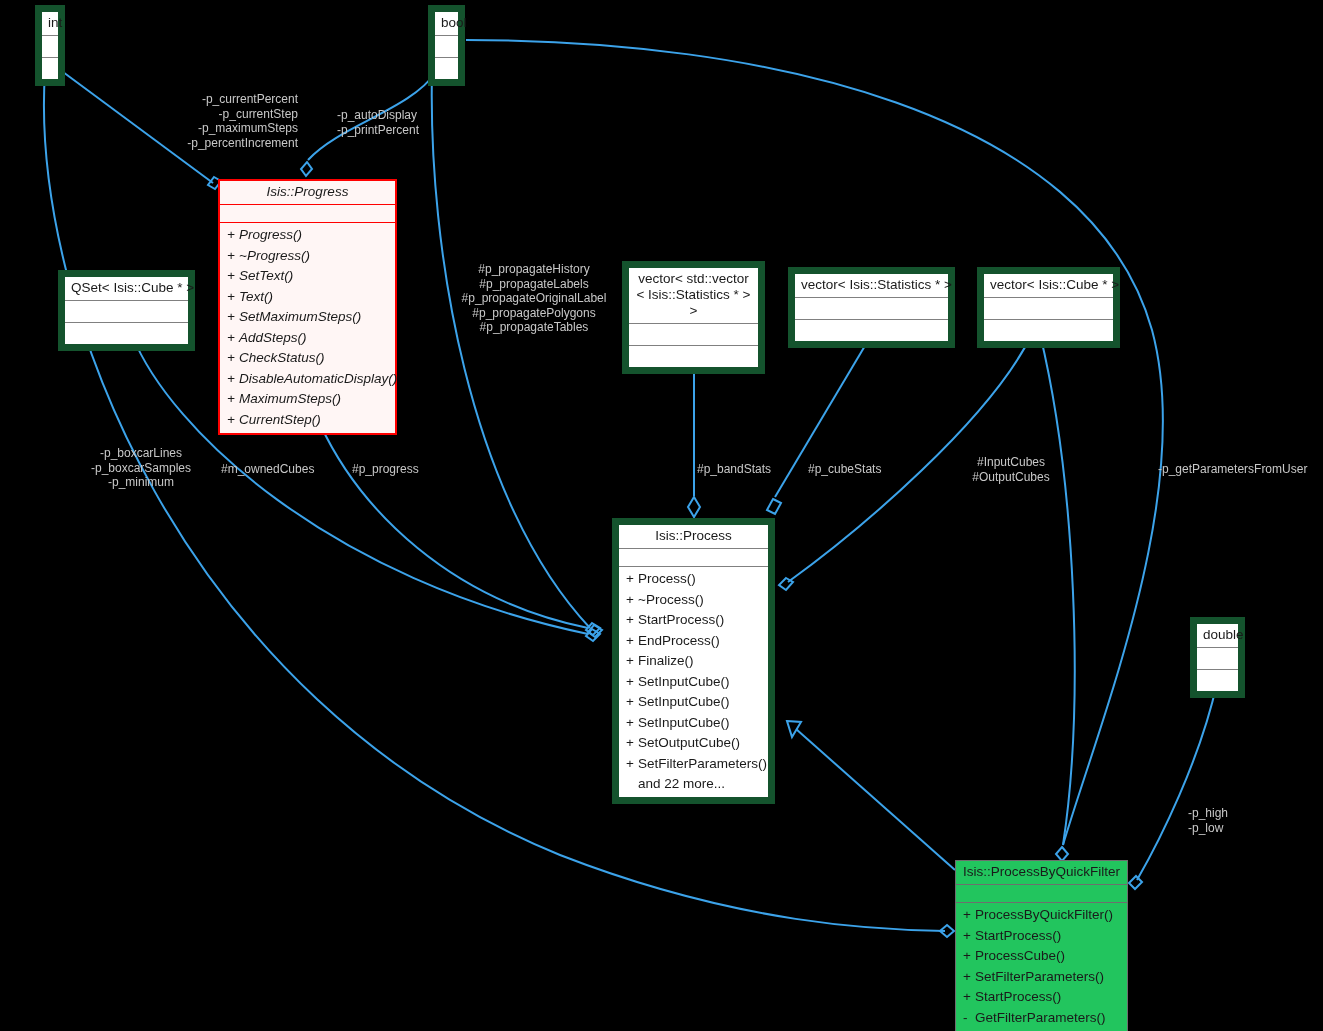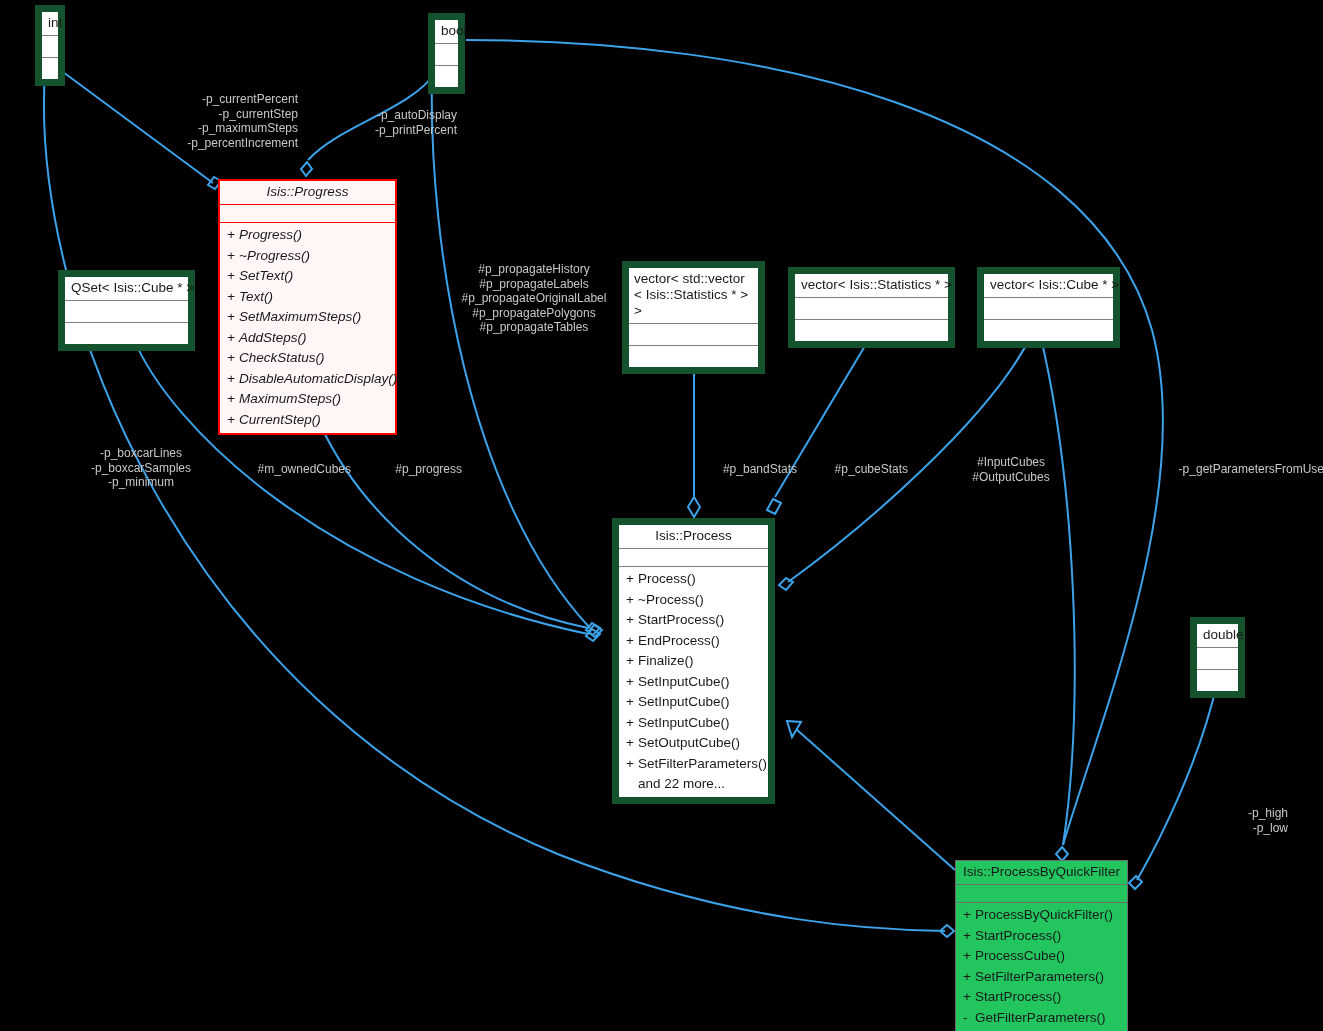--- a/index.html
+++ b/index.html
@@ -49,21 +49,21 @@
     font-size: 13.5px;
     line-height: 1.0;
   }
   .node .title {
     text-align: center;
     padding: 4px 6px 5px 6px;
     border-bottom: 1px solid #808080;
     white-space: nowrap;
   }
   .node .title.multiline {
-    text-align: left;
+    text-align: center;
     white-space: normal;
   }
   .node .attrs {
     height: 17px;
     border-bottom: 1px solid #808080;
   }
   .node .ops {
     padding: 2px 0 3px 0;
   }
   .node .ops .row {
@@ -100,21 +100,21 @@
   .elabel {
     position: absolute;
     color: #c8c8c8;
     font-size: 12px;
     line-height: 14.5px;
     white-space: pre;
     pointer-events: none;
   }
   .elabel.center { text-align: center; }
   .elabel.right  { text-align: right; }
-  .elabel.left   { text-align: right; }
+  .elabel.left   { text-align: left; }
 </style>
 </head>
 <body>
 
 <div id="canvas">
 
   <svg id="edges" viewBox="0 0 1323 1031">
 
     <path class="edge" d="M 63,72 L 213,183"></path>
     <path class="diamond" d="M 214,177 L 221,181 L 215,189 L 208,185 Z"></path>
@@ -154,21 +154,21 @@
     <path class="edge" d="M 955,870 L 796,729"></path>
     <path class="inherit-arrow" d="M 787,721 L 801,722 L 792,737 Z"></path>
   </svg>
 
   <div class="node tiny" style="left:35px; top:5px; width:30px;">
     <div class="title">int</div>
     <div class="attrs"></div>
     <div class="ops"></div>
   </div>
 
-  <div class="node tiny" style="left:428px; top:5px; width:37px;margin-top:8px;">
+  <div class="node tiny" style="left:428px; top:5px; width:37px;">
     <div class="title">bool</div>
     <div class="attrs"></div>
     <div class="ops"></div>
   </div>
 
   <div class="node tiny" style="left:1190px; top:617px; width:55px;">
     <div class="title">double</div>
     <div class="attrs"></div>
     <div class="ops"></div>
   </div>

